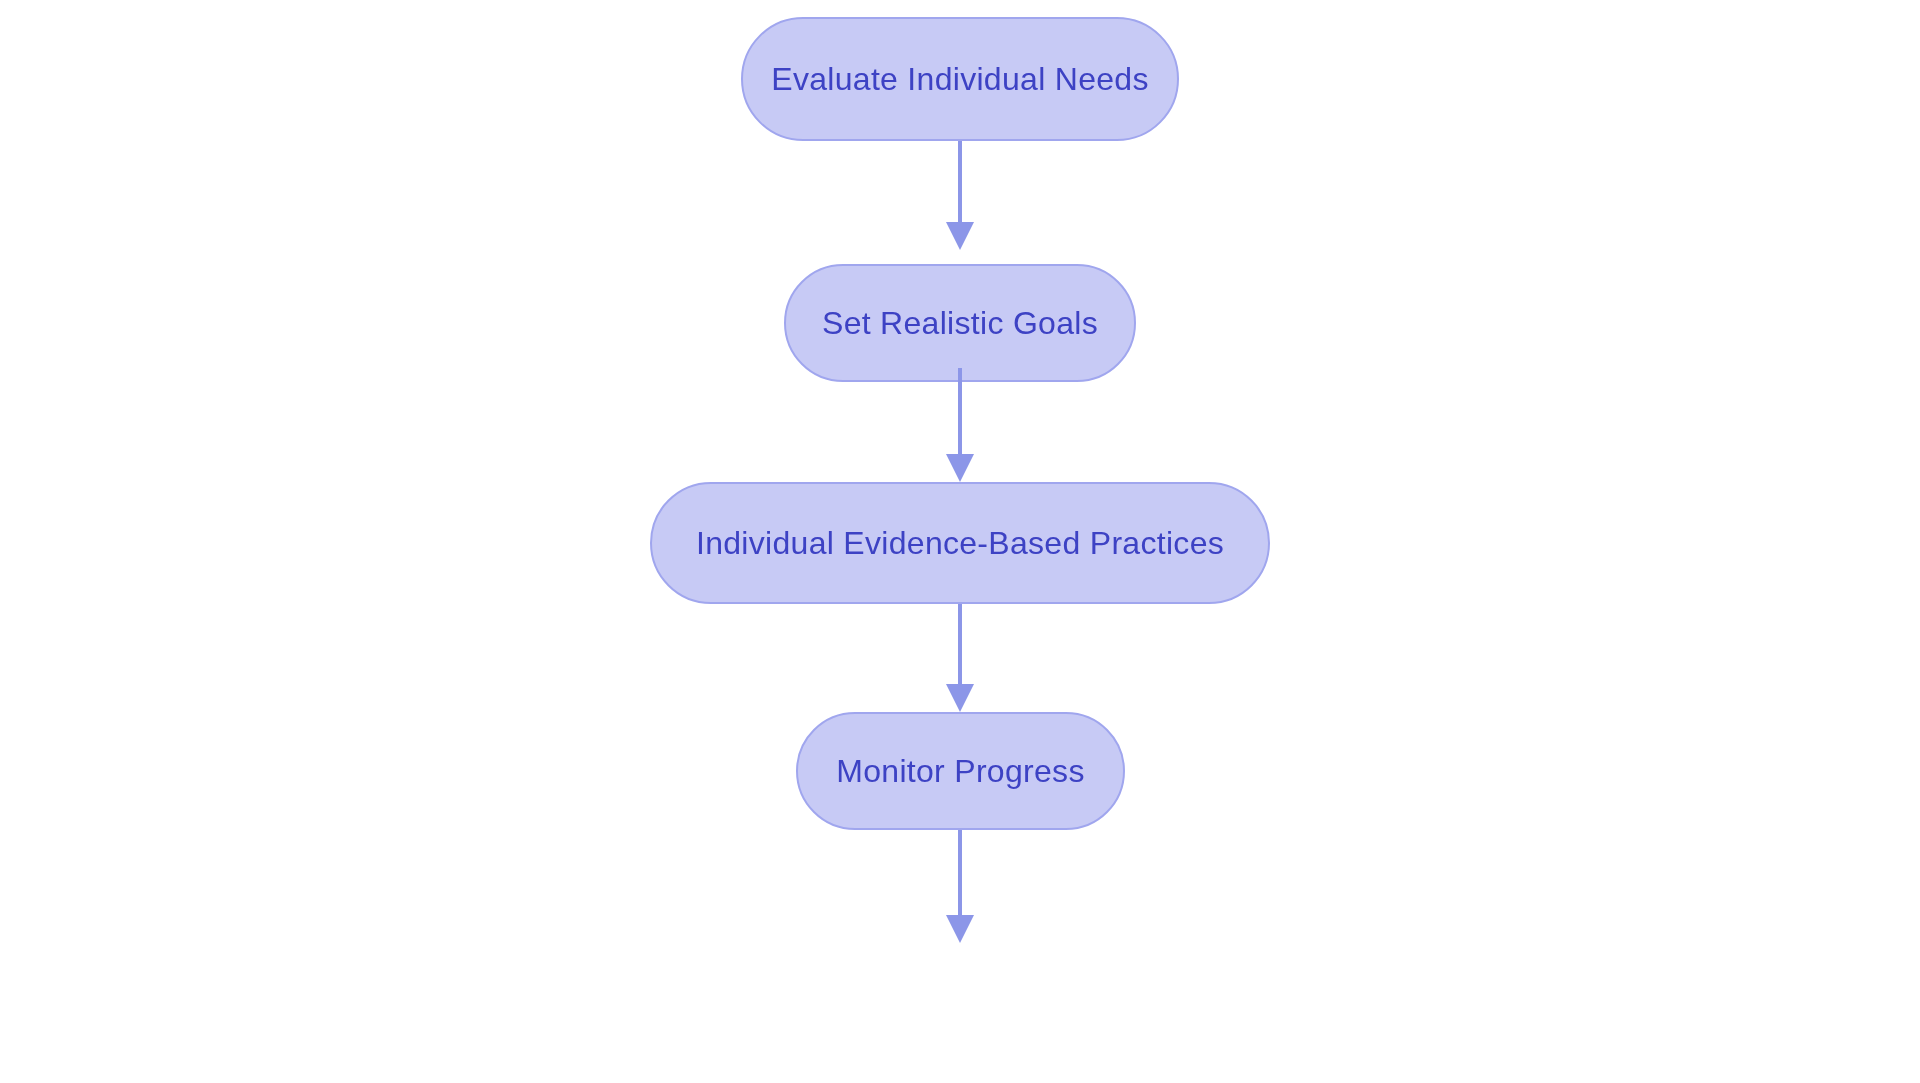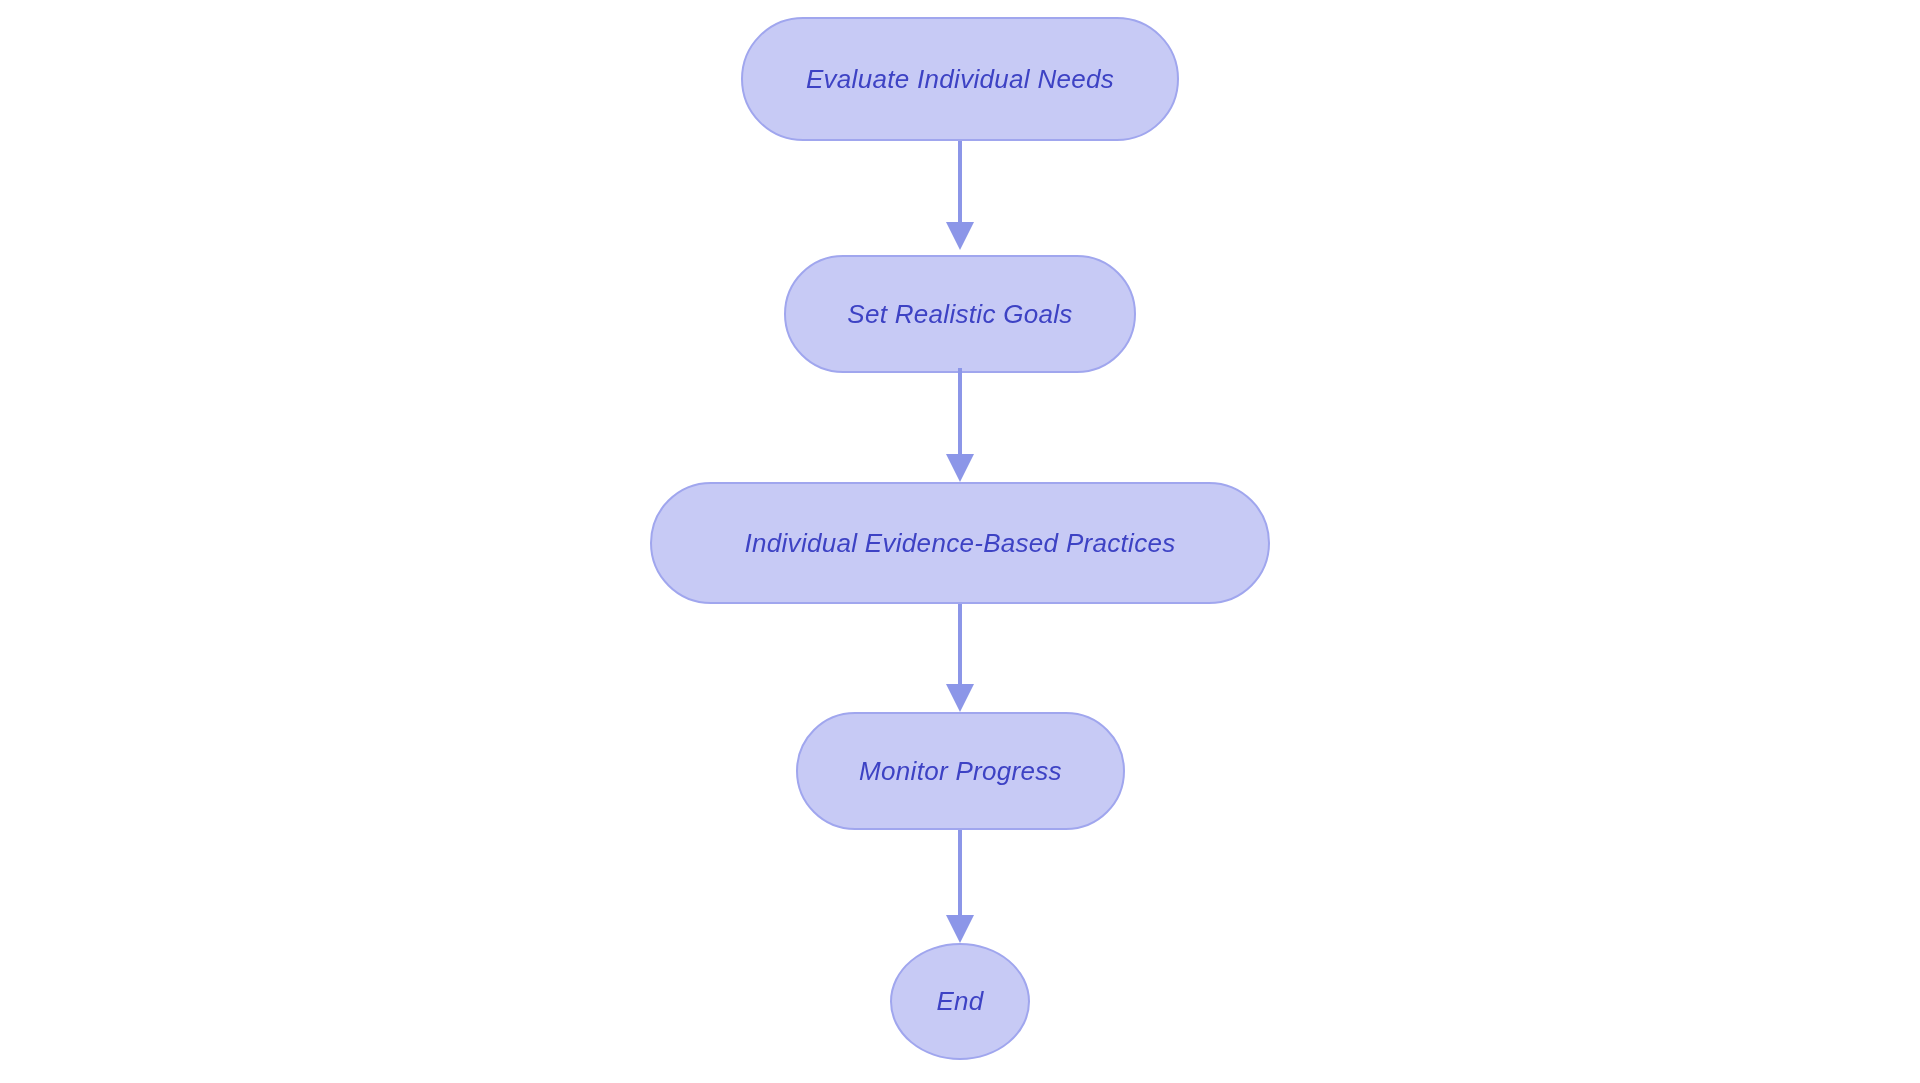--- a/index.html
+++ b/index.html
@@ -23,29 +23,28 @@
   }
   .node {
     position: absolute;
     background: var(--node-fill);
     border: 2px solid var(--node-border);
     color: var(--node-text);
     display: flex;
     align-items: center;
     justify-content: center;
     text-align: center;
-    font-size: 26px;
+    font-size: 32px;
     letter-spacing: 0.3px;
-    font-style: italic;
   }
   .stadium { border-radius: 999px; }
   .ellipse { border-radius: 50%; }
 
   .node-1 { left: 741px; top: 17px;  width: 438px; height: 124px; }
-  .node-2 { left: 784px; top: 255px; width: 352px; height: 118px; }
+  .node-2 { left: 784px; top: 264px; width: 352px; height: 118px; }
   .node-3 { left: 650px; top: 482px; width: 620px; height: 122px; }
   .node-4 { left: 796px; top: 712px; width: 329px; height: 118px; }
   .node-5 { left: 890px; top: 943px; width: 140px; height: 117px; }
 
   .edge-line {
     position: absolute;
     left: 958px;
     width: 4px;
     background: var(--arrow);
   }
@@ -93,17 +92,14 @@
   <div class="edge-line line-3"></div>
   <div class="edge-head head-3"></div>
 
   <div class="node stadium node-4">
     <span>Monitor Progress</span>
   </div>
 
   <div class="edge-line line-4"></div>
   <div class="edge-head head-4"></div>
 
-  <div class="node ellipse node-5">
-    <span>End</span>
-  </div>
 
 </div>
 
 </body></html>

